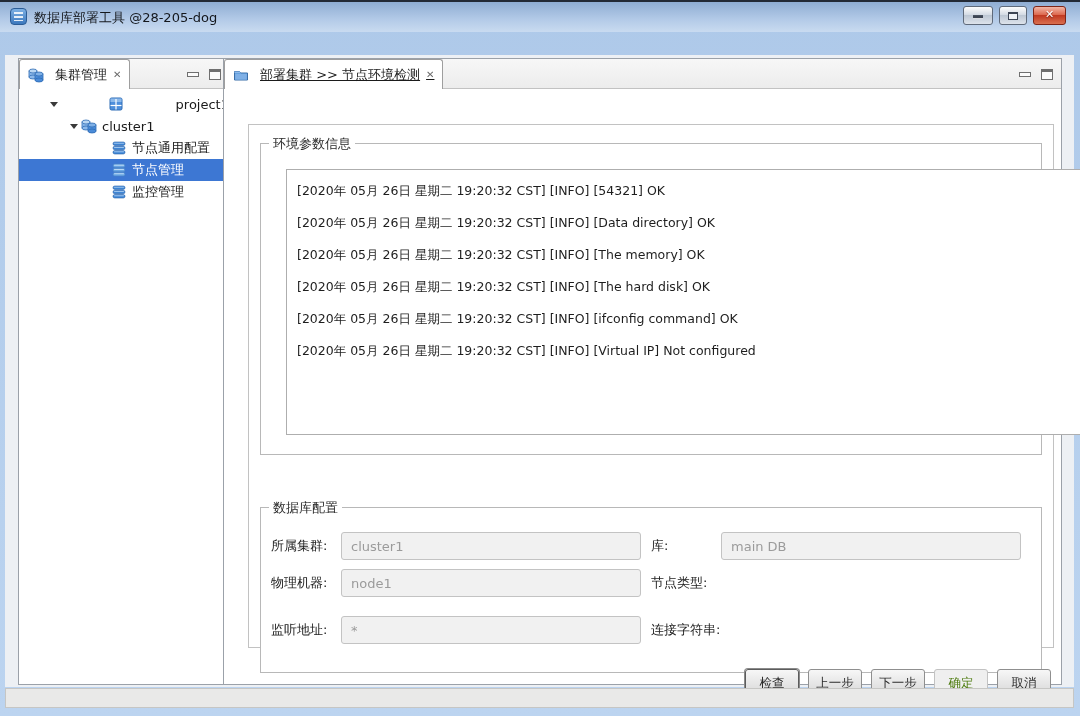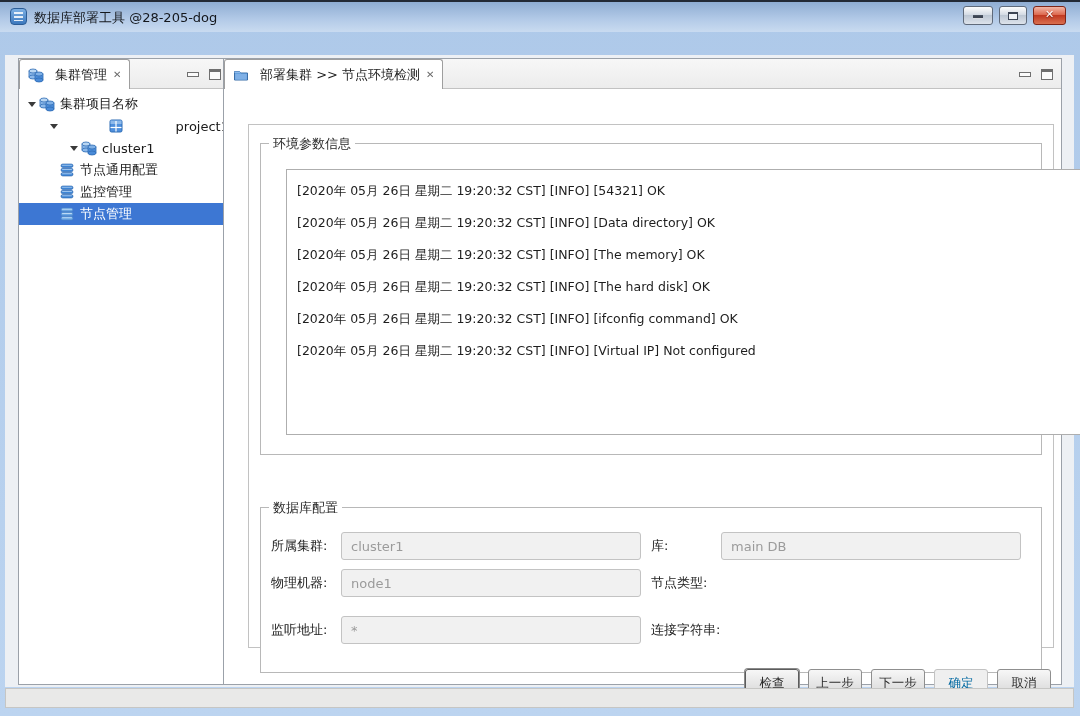--- a/index.html
+++ b/index.html
@@ -42,38 +42,38 @@
   .menu-item u { text-decoration:underline; }
 
   
   .client { position:absolute; left:5px; top:53px; width:1069px; height:632px; background:#edf0f4; }
   .statusbar { position:absolute; left:5px; top:686px; width:1069px; height:20px;
     background:#e9e9e8; border:1px solid #c6c6c4; }
 
   
   .panel { position:absolute; background:#fff; border:1px solid #9ba1a9; }
   .left-panel  { left:1px; top:3px; width:212px; height:627px;margin-left:12px; }
-  .right-panel { left:218px; top:3px; width:839px; height:627px; }
+  .right-panel { left:218px; top:3px; width:839px; height:627px;text-decoration:underline; }
   .panel-header { position:relative; height:30px; background:linear-gradient(#f7f7f7,#ececec);
     border-bottom:1px solid #c2c2c2; display:flex; align-items:flex-end; }
   .tab { position:relative; height:30px; margin-bottom:-1px; background:#fff;
     border:1px solid #9e9e9e; border-bottom:none; border-radius:3px 3px 0 0;
     display:flex; align-items:center; padding:0 8px; gap:6px; font-size:13px; }
   .tab-close { color:#6a6a6a; font-size:10px; line-height:10px; }
   .panel-btns { position:absolute; right:8px; top:0; height:30px; display:flex; align-items:center; gap:10px; }
   .icon-pmin { width:12px; height:5px; border:1px solid #6f6f6f; background:#fbfbfb; }
   .icon-pmax { width:12px; height:11px; border:1px solid #6f6f6f; border-top-width:3px; background:#fbfbfb; }
 
   
   .tree { position:absolute; left:0; top:31px; right:0; bottom:0; background:#fff; padding-top:3px; }
   .tree-row { height:22px; display:flex; align-items:center; font-size:13px; color:#1b1b1b; }
   .tree-row .arrow-box { width:14px; display:flex; justify-content:center; flex:0 0 14px; }
   .tree-arrow { width:0; height:0; border-left:4px solid transparent; border-right:4px solid transparent;
     border-top:5px solid #3a3a3a; }
-  .lvl0 { padding-left:6px; } .lvl1 { padding-left:28px;justify-content:space-between; } .lvl2 { padding-left:48px; } .lvl3 { padding-left:40px; }
+  .lvl0 { padding-left:6px; } .lvl1 { padding-left:28px;justify-content:space-between; } .lvl2 { padding-left:48px; } .lvl3 { padding-left:92px; }
   .tree-icon { width:16px; height:16px; flex:0 0 16px; margin-right:5px; }
   .tree-row.selected { background:#3d77d3; color:#fff; }
 
   
   .content { position:absolute; left:0; top:31px; right:0; bottom:0; background:#fff; }
   .container { position:absolute; left:24px; top:34px; width:806px; height:524px;
     border:1px solid #c2c2c2; background:#fff; }
   .groupbox { position:absolute; border:1px solid #b8b8b8; background:#fff; }
   .group-env { left:11px; top:18px; width:782px; height:312px; }
   .group-db  { left:11px; top:342px; width:782px; height:166px;margin-top:40px; }
@@ -92,21 +92,21 @@
   .f-label.l { left:10px; } .f-label.r { left:390px; }
   .field-input { position:absolute; top:0; height:28px; width:300px; background:#f1f1f1;
     border:1px solid #c3c3c3; border-radius:3px; color:#9b9b9b; font-size:13px;
     font-family:"DejaVu Sans","Liberation Sans",sans-serif; padding:0 9px; outline:none; }
   .field-input.c1 { left:80px; } .field-input.c2 { left:460px; }
 
   .button-bar { position:absolute; right:10px; top:579px; display:flex; gap:9px; }
   .btn { width:54px; height:28px; border:1px solid #8f8f8f; border-radius:3px; font-size:12.5px; color:#2b2b2b;
     background:linear-gradient(#f7f7f7,#e3e3e3 60%,#d7d7d7); font-family:inherit; }
   .btn.focused { border-color:#5c5c5c; box-shadow:0 0 0 1px #8a8a8a; }
-  .btn.disabled { background:#efefef; border-color:#c2c2c2; color:#0369a1; }
+  .btn.disabled { background:#efefef; border-color:#c2c2c2; color:#4d7c0f; }
 </style>
 </head>
 <body>
 
 <div class="window">
 
   <div class="titlebar">
     <div class="app-icon"></div>
     <div class="win-title">数据库部署工具 @28-205-dog</div>
     <div class="win-controls">
@@ -141,108 +141,92 @@
           <span>集群管理</span>
           <span class="tab-close">✕</span>
         </div>
         <div class="panel-btns">
           <span class="icon-pmin"></span>
           <span class="icon-pmax"></span>
         </div>
       </div>
 
       <div class="tree">
-        <div class="tree-row lvl0">
+        <div class="tree-row lvl1">
+          <span class="arrow-box">
+              <span class="tree-arrow"></span>
+            </span>
+          <svg class="tree-icon" viewBox="0 0 16 16">
+              <rect x="2" y="2" width="12" height="12" rx="1.5" fill="#4f8fdc" stroke="#2e6cb5"></rect>
+              <rect x="2.5" y="2.5" width="11" height="3.5" fill="#8db9ea"></rect>
+              <line x1="8" y1="3" x2="8" y2="13.5" stroke="#fff" stroke-width="1.2"></line>
+              <line x1="2.5" y1="9.5" x2="13.5" y2="9.5" stroke="#fff" stroke-width="1.2"></line>
+            </svg>
+          <span>project1</span>
+        </div>
+        <div class="tree-row lvl2">
           <span class="arrow-box">
               <span class="tree-arrow"></span>
             </span>
           <svg class="tree-icon" viewBox="0 0 16 16">
               <g stroke="#2e6cb5" stroke-width="0.8">
                 <rect x="1" y="4" width="8" height="6" fill="#8db9ea"></rect>
                 <ellipse cx="5" cy="10" rx="4" ry="2" fill="#8db9ea"></ellipse>
                 <ellipse cx="5" cy="4" rx="4" ry="2" fill="#b9d6f2"></ellipse>
                 <rect x="7" y="7" width="8" height="6" fill="#4a8bd8"></rect>
                 <ellipse cx="11" cy="13" rx="4" ry="2" fill="#4a8bd8"></ellipse>
                 <ellipse cx="11" cy="7" rx="4" ry="2" fill="#7fb0e6"></ellipse>
               </g>
             </svg>
-          <span>集群项目名称</span>
-        </div>
-        <div class="tree-row lvl1">
-          <span class="arrow-box">
-              <span class="tree-arrow"></span>
-            </span>
-          <svg class="tree-icon" viewBox="0 0 16 16">
-              <rect x="2" y="2" width="12" height="12" rx="1.5" fill="#4f8fdc" stroke="#2e6cb5"></rect>
-              <rect x="2.5" y="2.5" width="11" height="3.5" fill="#8db9ea"></rect>
-              <line x1="8" y1="3" x2="8" y2="13.5" stroke="#fff" stroke-width="1.2"></line>
-              <line x1="2.5" y1="9.5" x2="13.5" y2="9.5" stroke="#fff" stroke-width="1.2"></line>
-            </svg>
-          <span>project1</span>
-        </div>
-        <div class="tree-row lvl2">
-          <span class="arrow-box">
-              <span class="tree-arrow"></span>
-            </span>
-          <svg class="tree-icon" viewBox="0 0 16 16">
-              <g stroke="#2e6cb5" stroke-width="0.8">
-                <rect x="1" y="4" width="8" height="6" fill="#8db9ea"></rect>
-                <ellipse cx="5" cy="10" rx="4" ry="2" fill="#8db9ea"></ellipse>
-                <ellipse cx="5" cy="4" rx="4" ry="2" fill="#b9d6f2"></ellipse>
-                <rect x="7" y="7" width="8" height="6" fill="#4a8bd8"></rect>
-                <ellipse cx="11" cy="13" rx="4" ry="2" fill="#4a8bd8"></ellipse>
-                <ellipse cx="11" cy="7" rx="4" ry="2" fill="#7fb0e6"></ellipse>
-              </g>
-            </svg>
           <span>cluster1</span>
         </div>
         <div class="tree-row lvl3">
           <svg class="tree-icon" viewBox="0 0 16 16">
               <g fill="#3f86d6" stroke="#2a62a8" stroke-width="0.6">
                 <rect x="2" y="2" width="12" height="3.4" rx="1.7"></rect>
                 <rect x="2" y="6.3" width="12" height="3.4" rx="1.7"></rect>
                 <rect x="2" y="10.6" width="12" height="3.4" rx="1.7"></rect>
               </g>
               <g fill="#9cc4ee">
                 <rect x="3" y="2.7" width="10" height="1" rx="0.5"></rect>
                 <rect x="3" y="7" width="10" height="1" rx="0.5"></rect>
                 <rect x="3" y="11.3" width="10" height="1" rx="0.5"></rect>
               </g>
             </svg>
           <span>节点通用配置</span>
         </div>
+        <div class="tree-row lvl3 selected">
+          <svg class="tree-icon" viewBox="0 0 16 16">
+              <g fill="#6aa7e4" stroke="#4d84c4" stroke-width="0.6">
+                <rect x="2" y="2" width="12" height="3.4" rx="1.7"></rect>
+                <rect x="2" y="6.3" width="12" height="3.4" rx="1.7"></rect>
+                <rect x="2" y="10.6" width="12" height="3.4" rx="1.7"></rect>
+              </g>
+              <g fill="#bcd9f5">
+                <rect x="3" y="2.7" width="10" height="1" rx="0.5"></rect>
+                <rect x="3" y="7" width="10" height="1" rx="0.5"></rect>
+                <rect x="3" y="11.3" width="10" height="1" rx="0.5"></rect>
+              </g>
+            </svg>
+          <span>节点管理</span>
+        </div>
         <div class="tree-row lvl3">
           <svg class="tree-icon" viewBox="0 0 16 16">
               <g fill="#3f86d6" stroke="#2a62a8" stroke-width="0.6">
                 <rect x="2" y="2" width="12" height="3.4" rx="1.7"></rect>
                 <rect x="2" y="6.3" width="12" height="3.4" rx="1.7"></rect>
                 <rect x="2" y="10.6" width="12" height="3.4" rx="1.7"></rect>
               </g>
               <g fill="#9cc4ee">
                 <rect x="3" y="2.7" width="10" height="1" rx="0.5"></rect>
                 <rect x="3" y="7" width="10" height="1" rx="0.5"></rect>
                 <rect x="3" y="11.3" width="10" height="1" rx="0.5"></rect>
               </g>
             </svg>
           <span>监控管理</span>
-        </div>
-        <div class="tree-row lvl3 selected">
-          <svg class="tree-icon" viewBox="0 0 16 16">
-              <g fill="#6aa7e4" stroke="#4d84c4" stroke-width="0.6">
-                <rect x="2" y="2" width="12" height="3.4" rx="1.7"></rect>
-                <rect x="2" y="6.3" width="12" height="3.4" rx="1.7"></rect>
-                <rect x="2" y="10.6" width="12" height="3.4" rx="1.7"></rect>
-              </g>
-              <g fill="#bcd9f5">
-                <rect x="3" y="2.7" width="10" height="1" rx="0.5"></rect>
-                <rect x="3" y="7" width="10" height="1" rx="0.5"></rect>
-                <rect x="3" y="11.3" width="10" height="1" rx="0.5"></rect>
-              </g>
-            </svg>
-          <span>节点管理</span>
         </div>
       </div>
     </div>
 
     <div class="panel right-panel">
       <div class="panel-header">
         <div class="tab">
           <svg class="tree-icon" viewBox="0 0 16 16">
               <path d="M1.5 4.5 h5 l1.5 1.5 h6.5 v7 h-13 z" fill="#5e9ede" stroke="#3a6ea8"></path>
               <path d="M1.5 4.5 h5 l1.5 1.5 h-6.5 z" fill="#8db9ea"></path>

